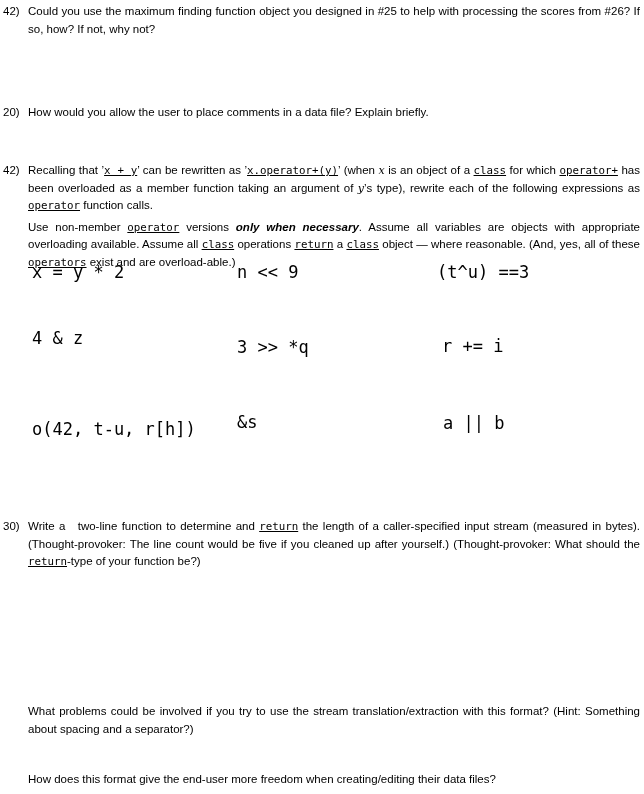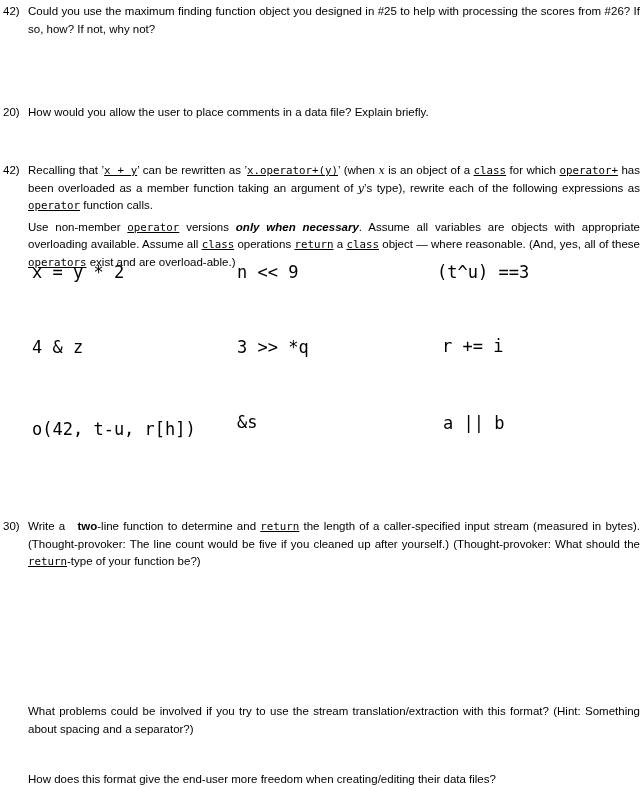--- a/index.html
+++ b/index.html
@@ -28,21 +28,21 @@
   }
   .qbody p { margin: 0; }
   .qbody p + p { margin-top: 4px; }
   .floating {
     position: absolute;
     left: 28px;
     width: 612px;
     text-align: justify;
   }
   .seg-sans { }
-  .seg-bold { font-weight: bold; margin-left: 8px; }
+  .seg-bold { font-weight: normal; margin-left: 8px; }
   .seg-italic { }
   .seg-bolditalic { font-weight: bold; font-style: italic; }
   .seg-mono {
     font-family: "DejaVu Sans Mono", monospace;
     font-size: 10.8px;
     text-decoration: underline;
   }
   .seg-mathit {
     font-family: "DejaVu Serif", serif;
     font-style: italic;
@@ -81,21 +81,21 @@
     <div class="qbody">
       <p><span class="seg-sans">Recalling that ’</span><span class="seg-mono">x + y</span><span class="seg-sans">’ can be rewritten as ’</span><span class="seg-mono">x.operator+(y)</span><span class="seg-sans">’ (when </span><span class="seg-mathit">x</span><span class="seg-sans"> is an object of a </span><span class="seg-mono">class</span><span class="seg-sans"> for which </span><span class="seg-mono">operator+</span><span class="seg-sans"> has been overloaded as a member function taking an argument of </span><span class="seg-mathit">y</span><span class="seg-sans">’s type), rewrite each of the following expressions as </span><span class="seg-mono">operator</span><span class="seg-sans"> function calls.</span></p>
       <p><span class="seg-sans">Use non-member </span><span class="seg-mono">operator</span><span class="seg-sans"> versions </span><span class="seg-bolditalic">only when necessary</span><span class="seg-sans">. Assume all variables are objects with appropriate overloading available.  Assume all </span><span class="seg-mono">class</span><span class="seg-sans"> operations </span><span class="seg-mono">return</span><span class="seg-sans"> a </span><span class="seg-mono">class</span><span class="seg-sans"> object — where reasonable.  (And, yes, all of these </span><span class="seg-mono">operators</span><span class="seg-sans"> exist and are overload-able.)</span></p>
     </div>
   </section>
 
   <div>
     <code class="expr" style="left:32px;  top:266px">x = y * 2</code>
     <code class="expr" style="left:237px; top:266px">n &lt;&lt; 9</code>
     <code class="expr" style="left:437px; top:266px">(t^u) ==3</code>
-    <code class="expr" style="left:32px;  top:341px">4 &amp; z</code>
+    <code class="expr" style="left:32px;  top:332px">4 &amp; z</code>
     <code class="expr" style="left:237px; top:341px">3 &gt;&gt; *q</code>
     <code class="expr" style="left:442px; top:340px">r += i</code>
     <code class="expr" style="left:32px;  top:423px">o(42, t-u, r[h])</code>
     <code class="expr" style="left:237px; top:416px">&amp;s</code>
     <code class="expr" style="left:443px; top:417px">a || b</code>
   </div>
 
   <section class="question" style="top:518px">
     <span class="qnum">30)</span>
     <div class="qbody">

